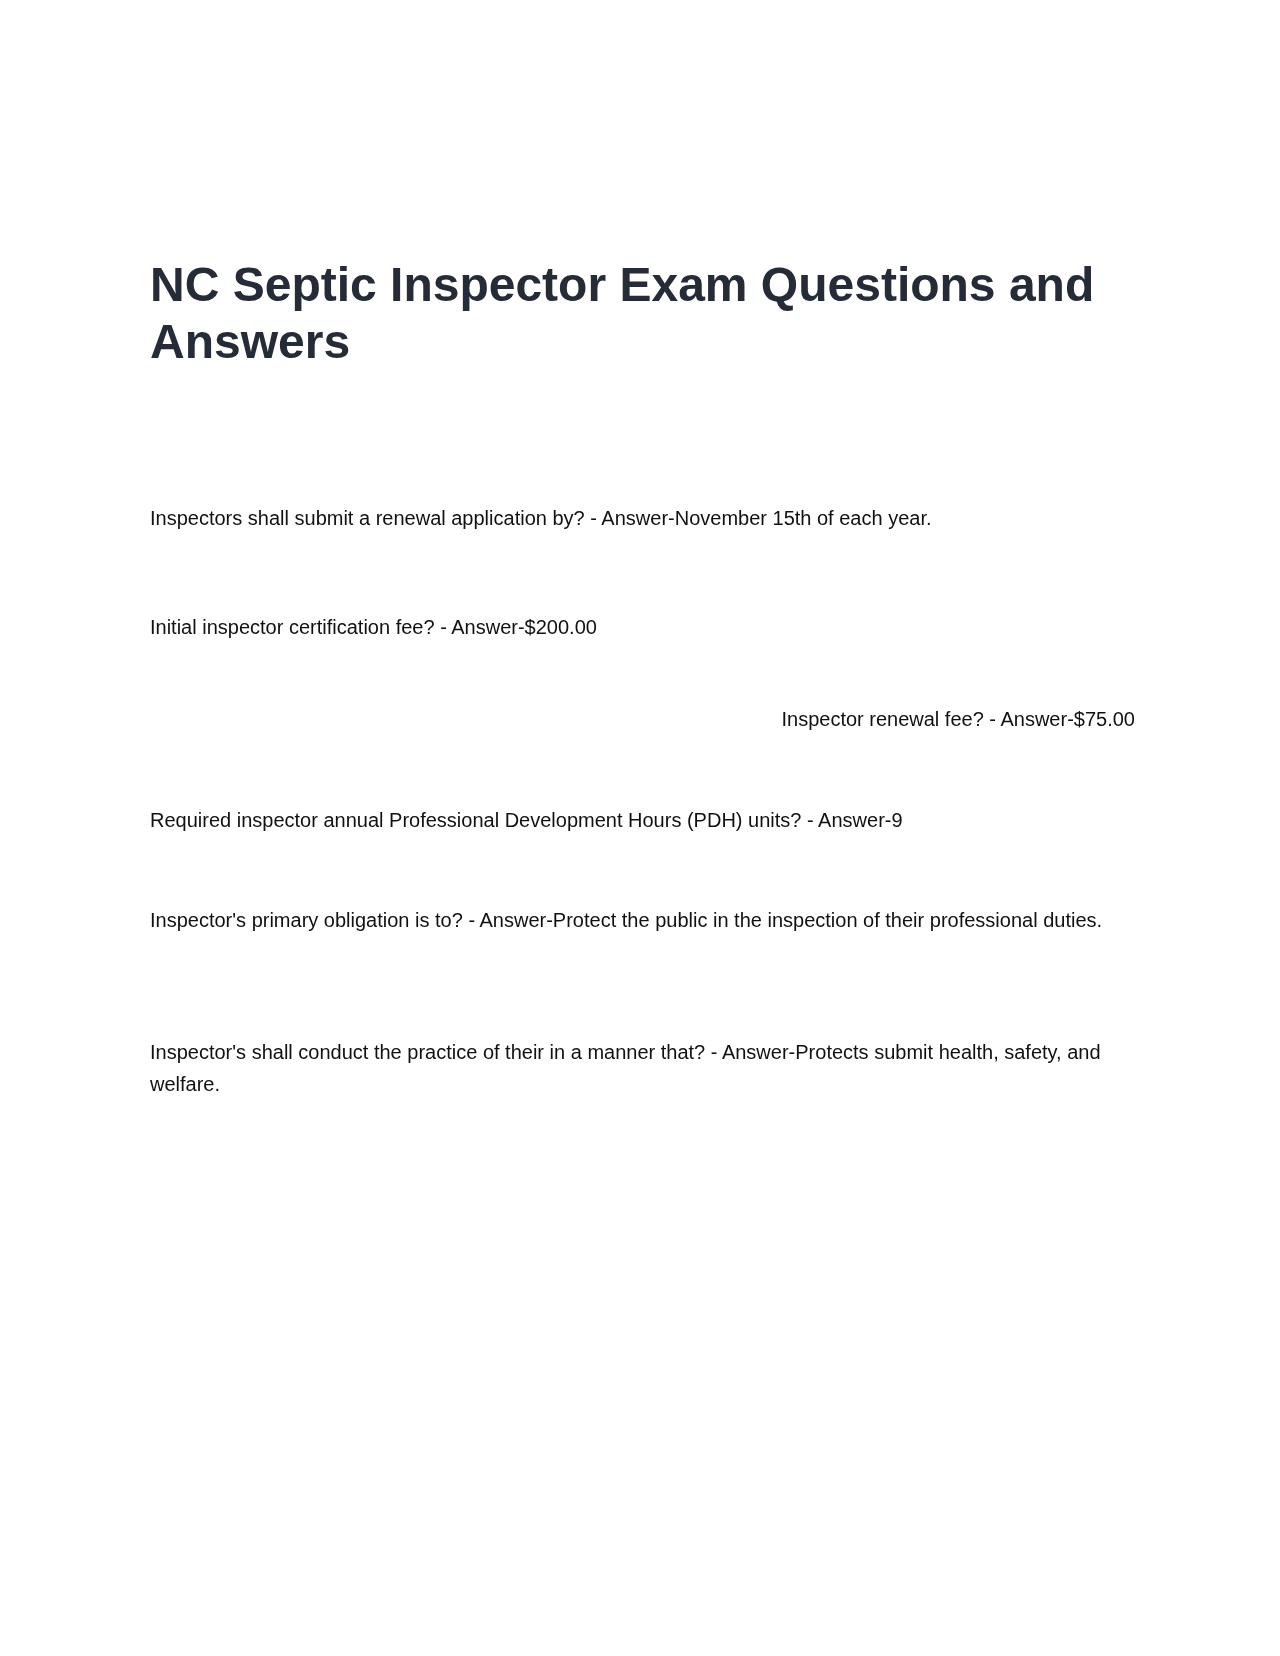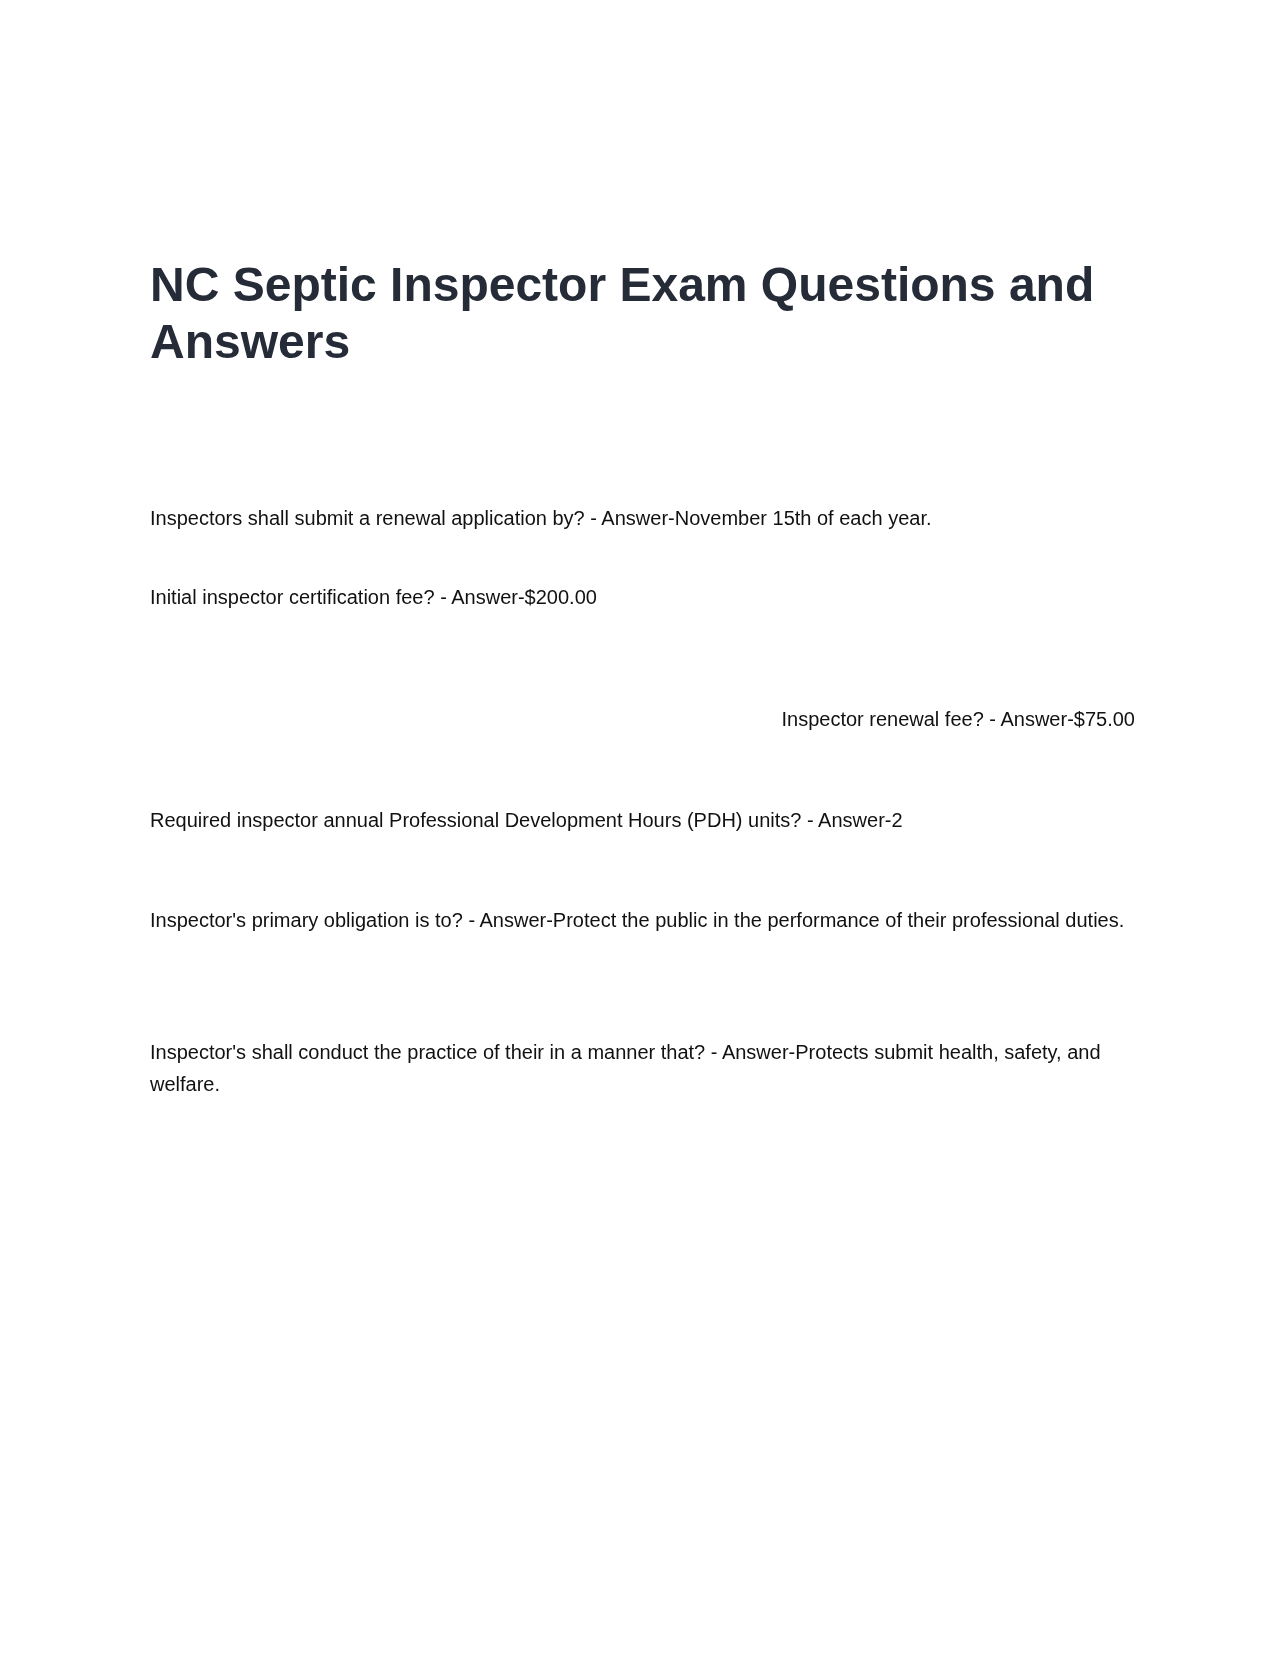--- a/index.html
+++ b/index.html
@@ -45,18 +45,18 @@
       color: #111111;
     }
   </style>
 </head>
 <body>
 
 <div class="page">
   <h1 class="title">NC Septic Inspector Exam Questions and Answers</h1>
 
   <p class="qa" style="top:502px;">Inspectors shall submit a renewal application by? - Answer-November 15th of each year.</p>
-  <p class="qa" style="top:581px;">Initial inspector certification fee? - Answer-$200.00</p>
+  <p class="qa" style="top:611px;">Initial inspector certification fee? - Answer-$200.00</p>
   <p class="qa" style="top:703px;text-align:right;">Inspector renewal fee? - Answer-$75.00</p>
-  <p class="qa" style="top:804px;">Required inspector annual Professional Development Hours (PDH) units? - Answer-2</p>
-  <p class="qa" style="top:904px;">Inspector's primary obligation is to? - Answer-Protect the public in the performance of their professional duties.</p>
+  <p class="qa" style="top:804px;">Required inspector annual Professional Development Hours (PDH) units? - Answer-9</p>
+  <p class="qa" style="top:904px;">Inspector's primary obligation is to? - Answer-Protect the public in the inspection of their professional duties.</p>
   <p class="qa" style="top:1036px;">Inspector's shall conduct the practice of their in a manner that? - Answer-Protects submit health, safety, and welfare.</p>
 </div>
 
 </body></html>

